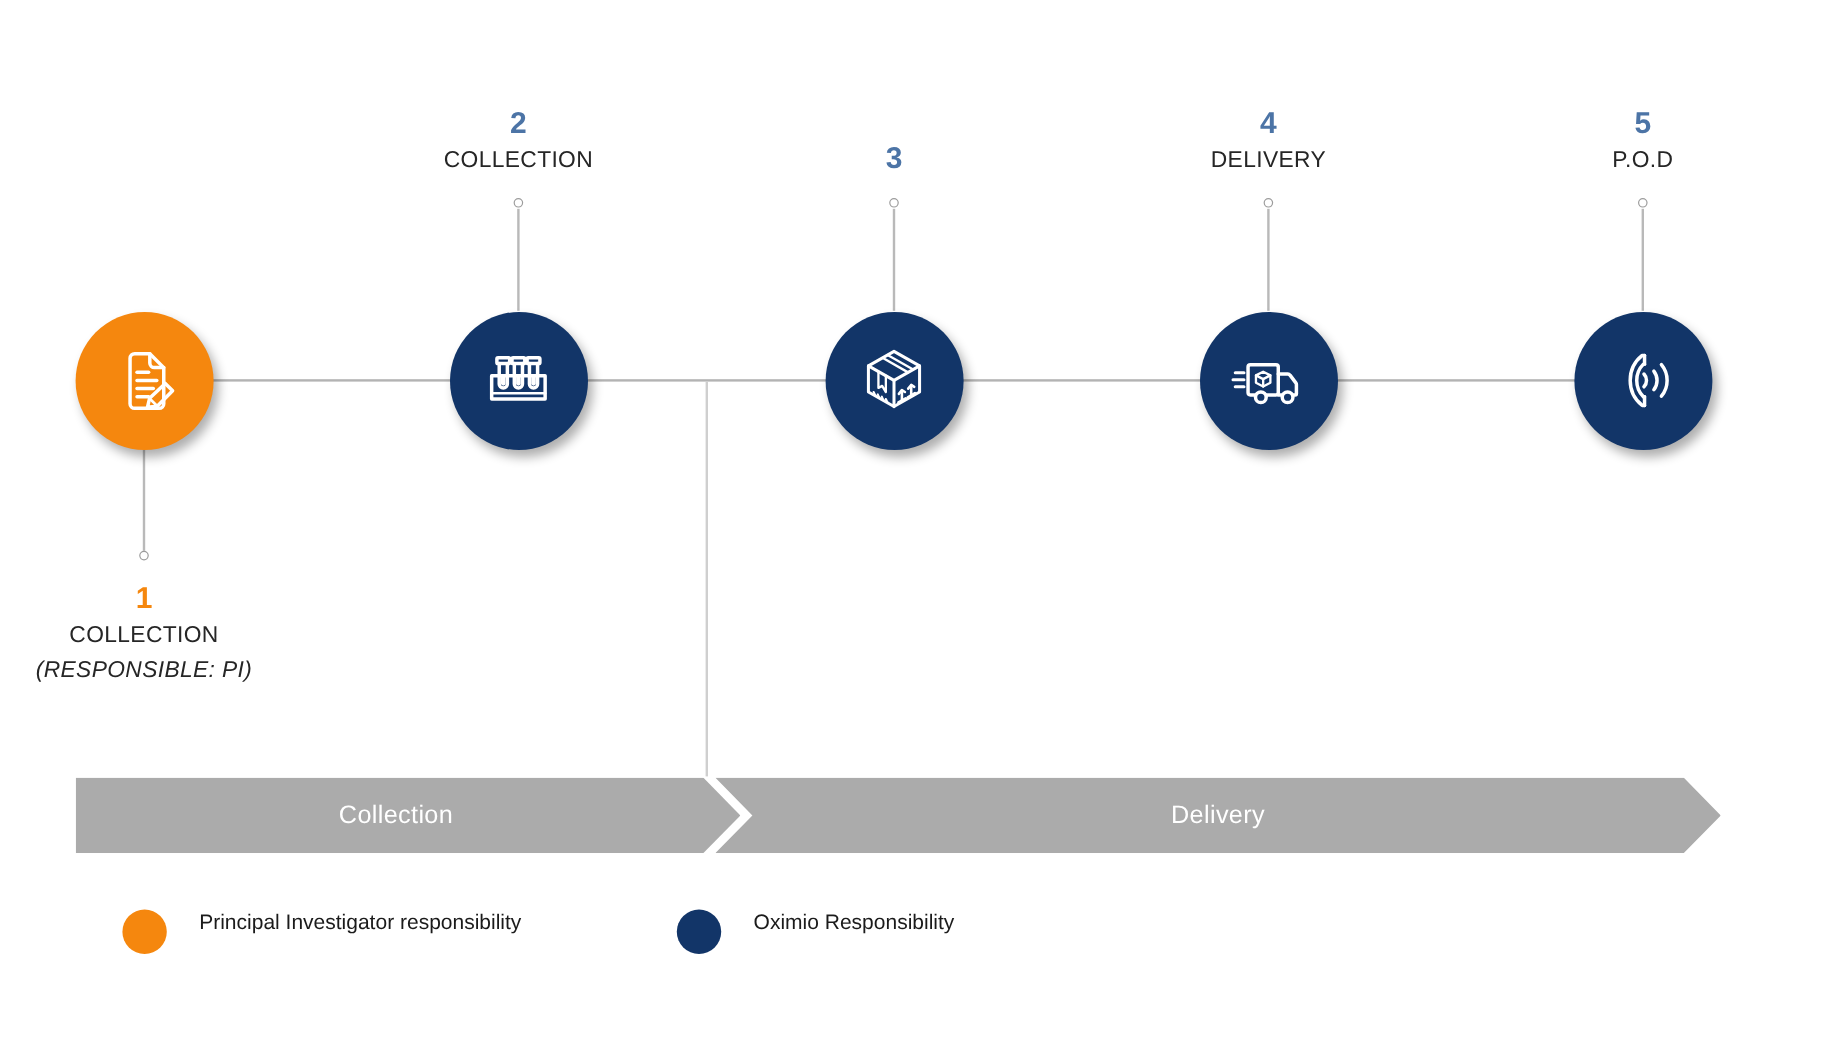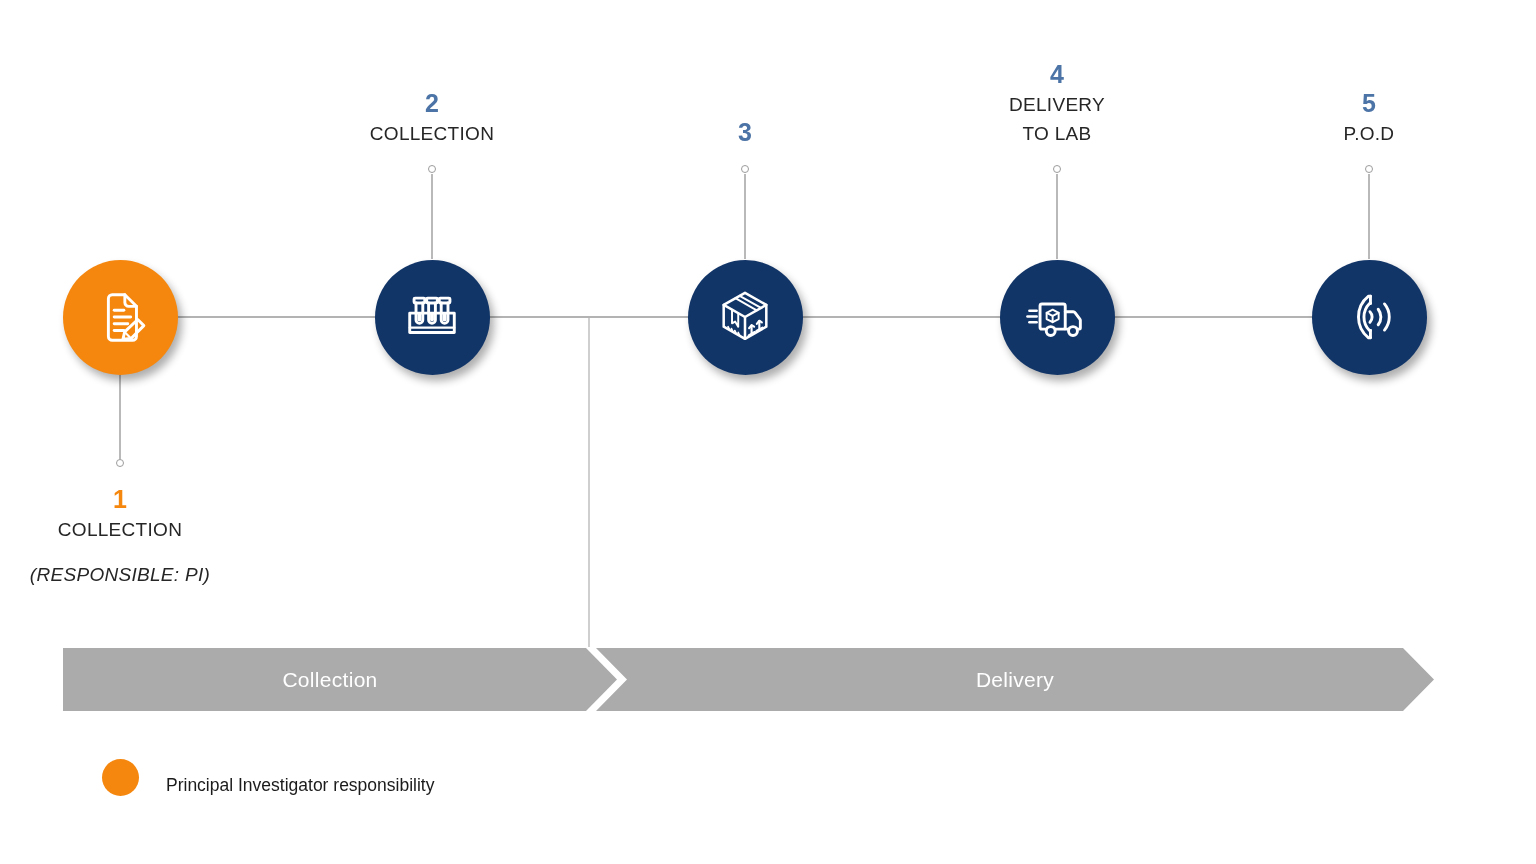--- a/index.html
+++ b/index.html
@@ -19,35 +19,35 @@
   .node.orange{background:#F5870E;}
   .node.navy{background:#123568;}
   .steplabel{
     position:absolute;width:240px;text-align:center;color:#262626;
     font-size:19px;line-height:29px;letter-spacing:0.3px;
   }
   .steplabel.above{bottom:716px;}
   .steplabel .num{display:block;font-size:25px;line-height:31px;font-weight:700;color:#4C74A6;letter-spacing:0;}
   .steplabel.below .num{color:#F5870E;}
   .steplabel .line{display:block;}
-  .steplabel .note{display:block;font-style:italic;margin-top:16px;}
+  .steplabel .note{display:block;font-style:italic;}
   .band{
     position:absolute;top:648px;height:63px;background:#ABABAB;color:#ffffff;
     display:flex;align-items:center;justify-content:center;font-size:21px;letter-spacing:0.3px;
   }
   .band-collection{
     left:63px;width:554px;padding-right:20px;box-sizing:border-box;
     clip-path:polygon(0 0,calc(100% - 31px) 0,100% 50%,calc(100% - 31px) 100%,0 100%);
   }
   .band-delivery{
     left:596px;width:838px;box-sizing:border-box;
     clip-path:polygon(0 0,calc(100% - 31px) 0,100% 50%,calc(100% - 31px) 100%,0 100%,31px 50%);
   }
   .legend-row{
-    position:absolute;top:758px;height:38px;display:flex;align-items:flex-end;gap:27px;
+    position:absolute;top:758px;height:38px;display:flex;align-items:flex-start;gap:27px;
     font-size:17.5px;color:#1b1b1b;
   }
   .legend-row.pi{left:102px;}
   .legend-row.oximio{left:564px;}
   .ldot{width:37px;height:37px;border-radius:50%;flex:0 0 auto;}
   .ldot.orange{background:#F5870E;}
   .ldot.navy{background:#123568;}
   .icon-svg{display:block;}
 </style>
 </head>
@@ -122,21 +122,20 @@
       <path d="M35.8 51 l6.2 -3.5" stroke-width="2.2"></path>
       <path d="M46.8 44 L46.8 36.3" stroke-width="2.2"></path>
       <path d="M44.2 39.1 L46.8 35.9 L49.4 37.5" stroke-width="2.2"></path>
       <path d="M43.8 46.5 l6.2 -3.5" stroke-width="2.2"></path>
     </svg>
   </div>
 
   <div class="steplabel above" style="left:937px;">
     <span class="num">4</span>
     <span class="line">DELIVERY</span>
-    <span class="line">TO LAB</span>
   </div>
   <div class="dot" style="left:1052.5px;top:164.5px;"></div>
   <div class="stem" style="left:1056.2px;top:174px;height:85px;"></div>
   <div class="node navy" style="left:999.5px;">
     <svg class="icon-svg" width="62" height="62" viewBox="0 0 64 64" fill="none" stroke="#ffffff" stroke-width="3" stroke-linecap="round" stroke-linejoin="round">
       <path d="M3.5 25.5 h7.5" stroke-width="2.6"></path>
       <path d="M1.5 31.5 h9.5" stroke-width="2.6"></path>
       <path d="M3.5 37.5 h7.5" stroke-width="2.6"></path>
       <rect x="14.5" y="18.5" width="26" height="26" rx="2"></rect>
       <path d="M27.5 24.5 l6.2 3.2 l-6.2 3.2 l-6.2 -3.2 z" stroke-width="2"></path>
@@ -170,14 +169,18 @@
     <span>Collection</span>
   </div>
   <div class="band band-delivery">
     <span>Delivery</span>
   </div>
 
   <div class="legend-row pi">
     <span class="ldot orange"></span>
     <span>Principal Investigator responsibility</span>
   </div>
+  <div class="legend-row oximio">
+    <span class="ldot navy"></span>
+    <span>Oximio Responsibility</span>
+  </div>
 
 </div>
 
 </body></html>

